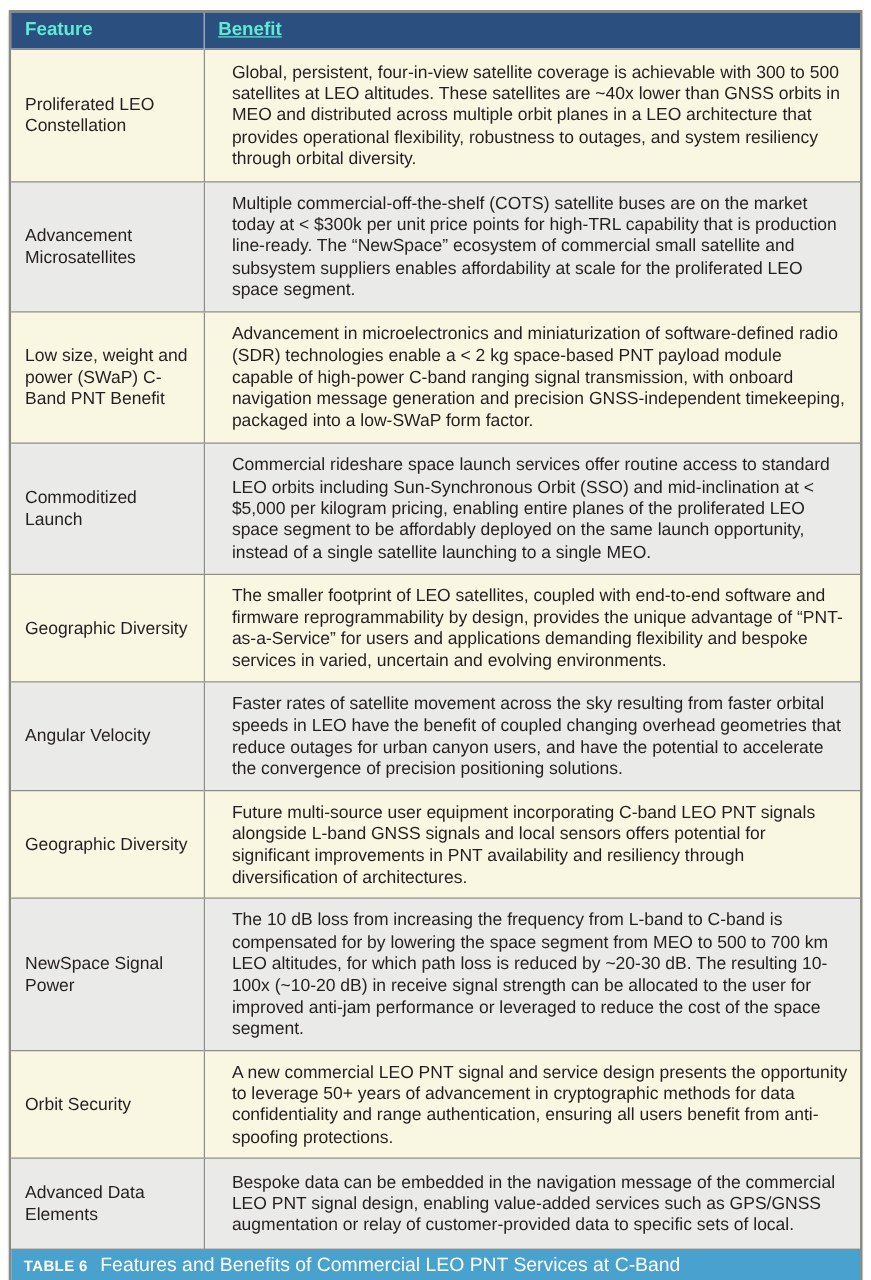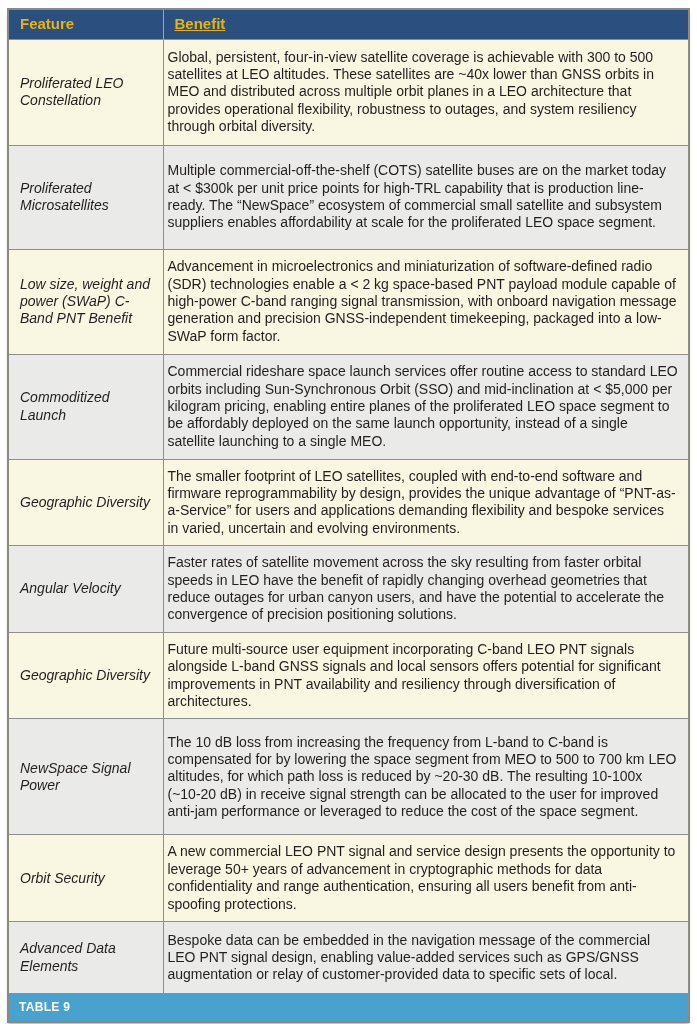--- a/index.html
+++ b/index.html
@@ -26,39 +26,39 @@
     width: 100%;
     border-collapse: collapse;
     table-layout: fixed;
     color: #231f20;
     font-size: 14px;
     line-height: 1.24;
   }
   table.feature-benefit col.col-feature { width: 154px; }
   thead th {
     background: #2b4f7e;
-    color: #eab308;
+    color: #5eead4;
     font-size: 15px;
     font-weight: bold;
     text-align: left;
     padding: 5px 8px 5px 11px;
     height: 27px;
     box-sizing: border-box;
     border-right: 1px solid #9aa5b5;
   }
   thead th:last-child { border-right: none; text-decoration: underline; }
   tbody td {
     border-top: 1px solid #8e8e8e;
     border-right: 1px solid #8e8e8e;
     vertical-align: middle;
     box-sizing: border-box;
   }
   tbody td:last-child { border-right: none; }
-  tbody td.feature-cell { padding: 6px 8px 6px 11px; font-style: italic; }
-  tbody td.benefit-cell { padding: 8px 10px 8px 4px; }
+  tbody td.feature-cell { padding: 6px 8px 6px 11px; }
+  tbody td.benefit-cell { padding: 8px 10px 8px 22px; }
   tbody tr:nth-child(odd) td  { background: #f9f6e1; }
   tbody tr:nth-child(even) td { background: #eaeae8; }
   
   tbody tr:nth-child(1)  { height: 106px; }
   tbody tr:nth-child(2)  { height: 104px; }
   tbody tr:nth-child(3)  { height: 105px; }
   tbody tr:nth-child(4)  { height: 105px; }
   tbody tr:nth-child(5)  { height: 86px; }
   tbody tr:nth-child(6)  { height: 87px; }
   tbody tr:nth-child(7)  { height: 84px; }
@@ -101,54 +101,55 @@
           <th>Feature</th>
           <th>Benefit</th>
         </tr>
       </thead>
       <tbody>
         <tr>
           <td class="feature-cell">Proliferated LEO Constellation</td>
           <td class="benefit-cell">Global, persistent, four-in-view satellite coverage is achievable with 300 to 500 satellites at LEO altitudes. These satellites are ~40x lower than GNSS orbits in MEO and distributed across multiple orbit planes in a LEO architecture that provides operational flexibility, robustness to outages, and system resiliency through orbital diversity.</td>
         </tr>
         <tr>
-          <td class="feature-cell">Proliferated Microsatellites</td>
+          <td class="feature-cell">Advancement Microsatellites</td>
           <td class="benefit-cell">Multiple commercial-off-the-shelf (COTS) satellite buses are on the market today at &lt; $300k per unit price points for high-TRL capability that is production line-ready. The “NewSpace” ecosystem of commercial small satellite and subsystem suppliers enables affordability at scale for the proliferated LEO space segment.</td>
         </tr>
         <tr>
           <td class="feature-cell">Low size, weight and power (SWaP) C-Band PNT Benefit</td>
           <td class="benefit-cell">Advancement in microelectronics and miniaturization of software-defined radio (SDR) technologies enable a &lt; 2 kg space-based PNT payload module capable of high-power C-band ranging signal transmission, with onboard navigation message generation and precision GNSS-independent timekeeping, packaged into a low-SWaP form factor.</td>
         </tr>
         <tr>
           <td class="feature-cell">Commoditized Launch</td>
           <td class="benefit-cell">Commercial rideshare space launch services offer routine access to standard LEO orbits including Sun-Synchronous Orbit (SSO) and mid-inclination at &lt; $5,000 per kilogram pricing, enabling entire planes of the proliferated LEO space segment to be affordably deployed on the same launch opportunity, instead of a single satellite launching to a single MEO.</td>
         </tr>
         <tr>
           <td class="feature-cell">Geographic Diversity</td>
           <td class="benefit-cell">The smaller footprint of LEO satellites, coupled with end-to-end software and firmware reprogrammability by design, provides the unique advantage of “PNT-as-a-Service” for users and applications demanding flexibility and bespoke services in varied, uncertain and evolving environments.</td>
         </tr>
         <tr>
           <td class="feature-cell">Angular Velocity</td>
-          <td class="benefit-cell">Faster rates of satellite movement across the sky resulting from faster orbital speeds in LEO have the benefit of rapidly changing overhead geometries that reduce outages for urban canyon users, and have the potential to accelerate the convergence of precision positioning solutions.</td>
+          <td class="benefit-cell">Faster rates of satellite movement across the sky resulting from faster orbital speeds in LEO have the benefit of coupled changing overhead geometries that reduce outages for urban canyon users, and have the potential to accelerate the convergence of precision positioning solutions.</td>
         </tr>
         <tr>
           <td class="feature-cell">Geographic Diversity</td>
           <td class="benefit-cell">Future multi-source user equipment incorporating C-band LEO PNT signals alongside L-band GNSS signals and local sensors offers potential for significant improvements in PNT availability and resiliency through diversification of architectures.</td>
         </tr>
         <tr>
           <td class="feature-cell">NewSpace Signal Power</td>
           <td class="benefit-cell">The 10 dB loss from increasing the frequency from L-band to C-band is compensated for by lowering the space segment from MEO to 500 to 700 km LEO altitudes, for which path loss is reduced by ~20-30 dB. The resulting 10-100x (~10-20 dB) in receive signal strength can be allocated to the user for improved anti-jam performance or leveraged to reduce the cost of the space segment.</td>
         </tr>
         <tr>
           <td class="feature-cell">Orbit Security</td>
           <td class="benefit-cell">A new commercial LEO PNT signal and service design presents the opportunity to leverage 50+ years of advancement in cryptographic methods for data confidentiality and range authentication, ensuring all users benefit from anti-spoofing protections.</td>
         </tr>
         <tr>
           <td class="feature-cell">Advanced Data Elements</td>
           <td class="benefit-cell">Bespoke data can be embedded in the navigation message of the commercial LEO PNT signal design, enabling value-added services such as GPS/GNSS augmentation or relay of customer-provided data to specific sets of local.</td>
         </tr>
       </tbody>
     </table>
     <div class="caption">
-      <span class="cap-label">TABLE 9</span>
+      <span class="cap-label">TABLE 6</span>
+      <span class="cap-text">Features and Benefits of Commercial LEO PNT Services at C-Band</span>
     </div>
   </div>
 </div>
 
 </body></html>

